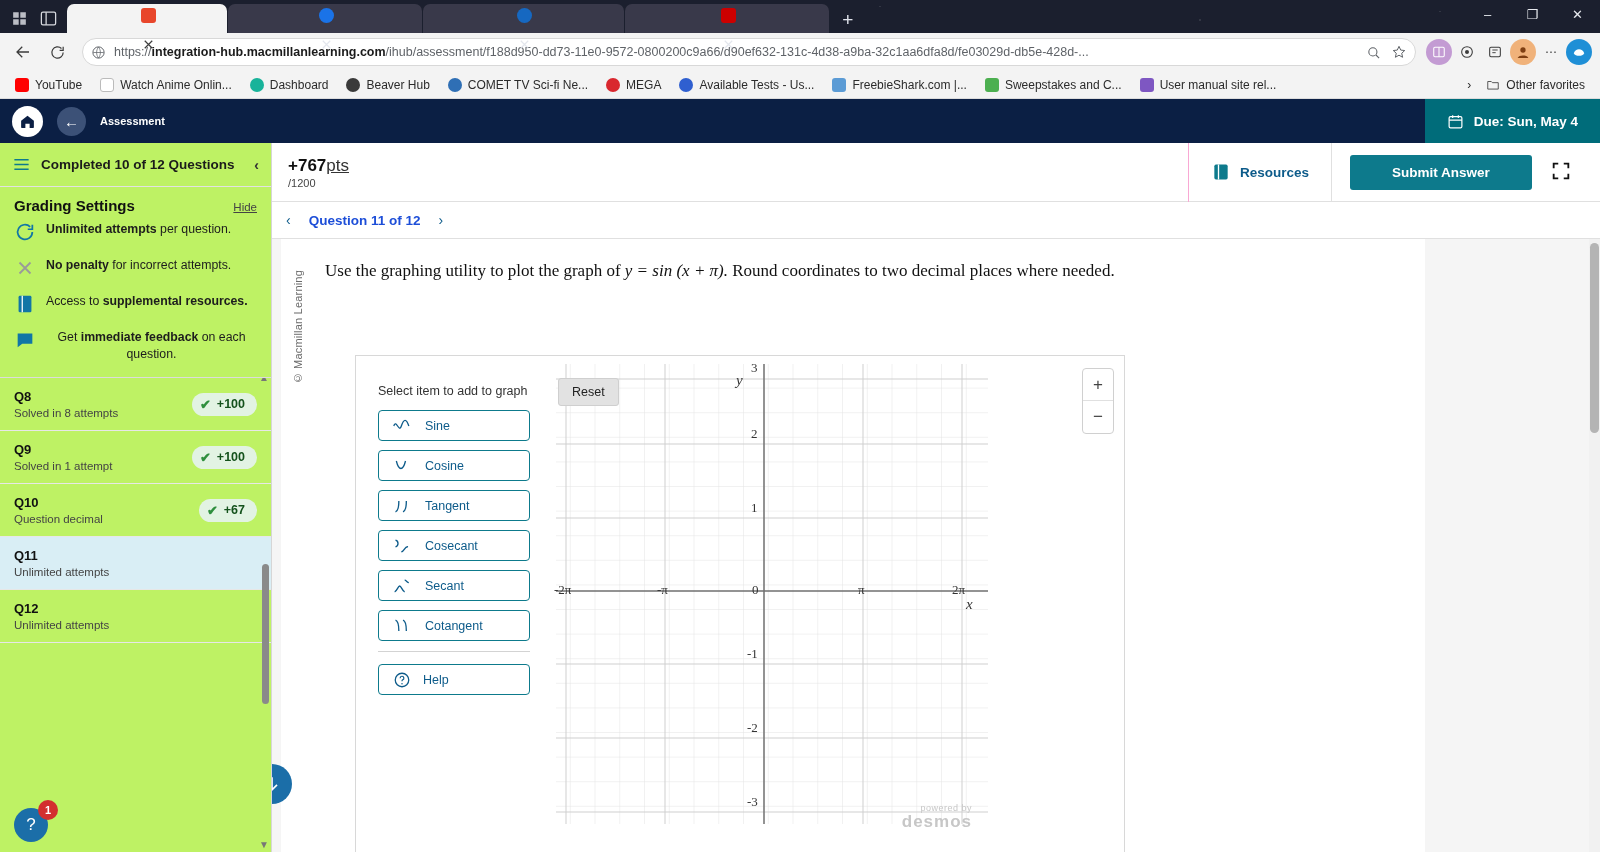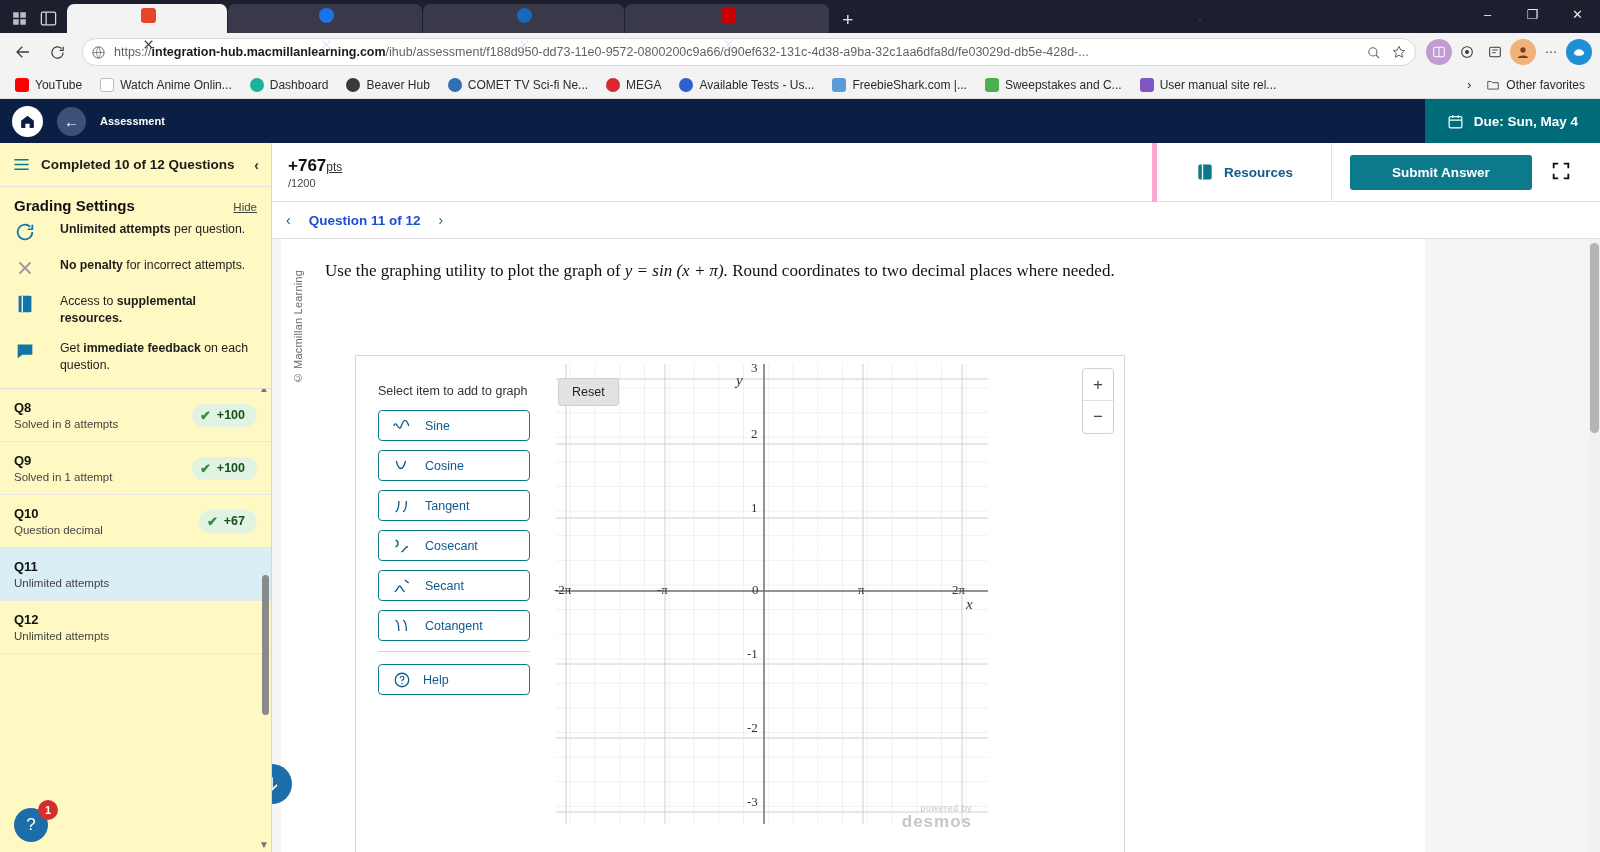--- a/index.html
+++ b/index.html
@@ -54,48 +54,48 @@
 
   
   .app-header { height:44px; background:#0b1f44; display:flex; align-items:center; color:#fff; }
   .home-circle { width:31px; height:31px; border-radius:50%; background:#fff; color:#0b1f44; display:flex; align-items:center; justify-content:center; margin-left:12px; }
   .back-circle { width:29px; height:29px; border-radius:50%; background:#3c5177; color:#fff; display:flex; align-items:center; justify-content:center; margin-left:14px; font-size:15px; }
   .assessment-title { font-size:11px; font-weight:700; margin-left:14px; }
   .due-box { margin-left:auto; height:44px; background:#006c7a; display:flex; align-items:center; gap:10px; padding:0 22px; font-size:13.5px; font-weight:700; }
 
   
   .layout { display:flex; height:calc(852px - 33px - 38px - 28px - 44px); }
-  .sidebar { width:272px; border-right:1px solid #d6d6d6; background:#fef9c3; position:relative; display:flex; flex-direction:column; }
+  .sidebar { width:272px; border-right:1px solid #d6d6d6; background:#bef264; position:relative; display:flex; flex-direction:column; }
   .sb-head { height:44px; display:flex; align-items:center; gap:10px; padding:0 12px; border-bottom:1px solid #e2e2e2; font-size:13.5px; font-weight:700; color:#1b1b1b; }
   .sb-head .chev { margin-left:auto; color:#333; font-size:14px; }
   .grading { padding:10px 14px 4px; }
   .grading h3 { margin:0; font-size:15px; font-weight:700; color:#111; display:inline-block; }
   .grading .hide { float:right; font-size:11.5px; color:#444; text-decoration:underline; margin-top:4px; }
-  .g-item { display:flex; gap:24px; align-items:flex-start; padding:7px 0; font-size:12.3px; color:#1d1d1d; line-height:1.35; }
+  .g-item { display:flex; gap:10px; align-items:flex-start; padding:7px 0; font-size:12.3px; color:#1d1d1d; line-height:1.35;text-align:center; }
   .g-ico { width:22px; height:22px; flex:0 0 22px; color:#1176a6; }
   .sb-divider { border-top:1px solid #dcdcdc; margin:4px 0 0; }
   .qlist { overflow:hidden; position:relative; flex:1 1 auto; }
   .qrow { padding:11px 14px; border-bottom:1px solid #e7e7e7; display:flex; align-items:center; }
   .qrow.active { background:#d9eef5; }
   .qrow .qname { font-size:13px; font-weight:700; color:#111; }
   .qrow .qsub { font-size:11.5px; color:#444; margin-top:3px; }
   .badge { margin-left:auto; display:flex; align-items:center; gap:6px; background:#e2f3e3; color:#14521c; border-radius:14px; padding:4px 12px 4px 8px; font-size:12.5px; font-weight:700; }
   .badge .chk { color:#2f8f3e; font-size:13px; }
   .sb-scrollbar { position:absolute; right:2px; top:0; width:7px; height:100%; }
   .sb-thumb { position:absolute; right:0; width:7px; border-radius:4px; background:#8a8a8a; }
   .help-fab { position:absolute; left:14px; bottom:10px; width:34px; height:34px; border-radius:50%; background:#1b6ea8; color:#fff; display:flex; align-items:center; justify-content:center; font-size:17px; }
   .help-badge { position:absolute; left:38px; bottom:32px; width:20px; height:20px; border-radius:50%; background:#d32f2f; color:#fff; font-size:11px; display:flex; align-items:center; justify-content:center; font-weight:700; }
 
   .content { flex:1 1 auto; display:flex; flex-direction:column; position:relative; background:#fff; }
   .pts-bar { height:59px; border-bottom:1px solid #e0e0e0; display:flex; align-items:center; padding:0 16px; }
   .pts { font-size:17px; font-weight:700; color:#111; }
-  .pts .u { font-size:12px; font-weight:400; color:#333;text-decoration:underline; }
+  .pts .u { font-size:17px; font-weight:400; color:#333;text-decoration:underline; }
   .pts .den { font-size:11px; color:#444; font-weight:400; display:block; margin-top:1px; }
   .pts-right { margin-left:auto; display:flex; align-items:center; gap:0; }
-  .resources { display:flex; align-items:center; gap:9px; padding:0 38px; border-left:5px solid #f9a8d4; border-right:1px solid #e0e0e0; height:59px; color:#0d5b8a; font-weight:700; font-size:13.5px; }
+  .resources { display:flex; align-items:center; gap:9px; padding:0 22px; border-left:1px solid #f9a8d4; border-right:1px solid #e0e0e0; height:59px; color:#0d5b8a; font-weight:700; font-size:13.5px; }
   .submit-btn { background:#0d7a8c; color:#fff; font-weight:700; font-size:13.5px; padding:10px 0; width:182px; text-align:center; border-radius:3px; margin:0 18px; }
   .expand-ico { color:#111; padding-right:12px; }
 
   .qnav { height:37px; border-bottom:1px solid #e0e0e0; display:flex; align-items:center; gap:18px; padding-left:14px; }
   .qnav .arrow { color:#0d5b8a; font-size:14px; }
   .qnav .label { color:#1d4ed8; font-weight:700; font-size:13.5px; }
 
   .qbody { flex:1 1 auto; position:relative; overflow:hidden; background:#f5f5f5; }
   .paper { position:absolute; left:9px; top:0; width:1144px; bottom:0; background:#fff; }
   .vert-brand { position:absolute; left:11px; top:31px; width:20px; color:#6b6b6b; font-size:11px; writing-mode:vertical-rl; transform:rotate(180deg); letter-spacing:.2px; }

